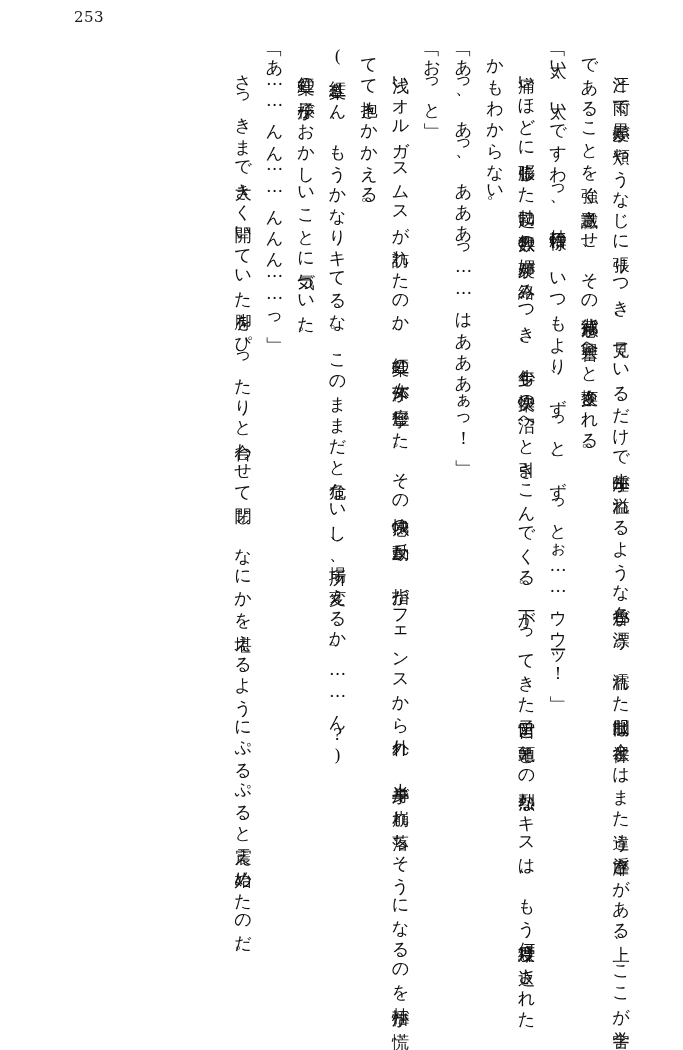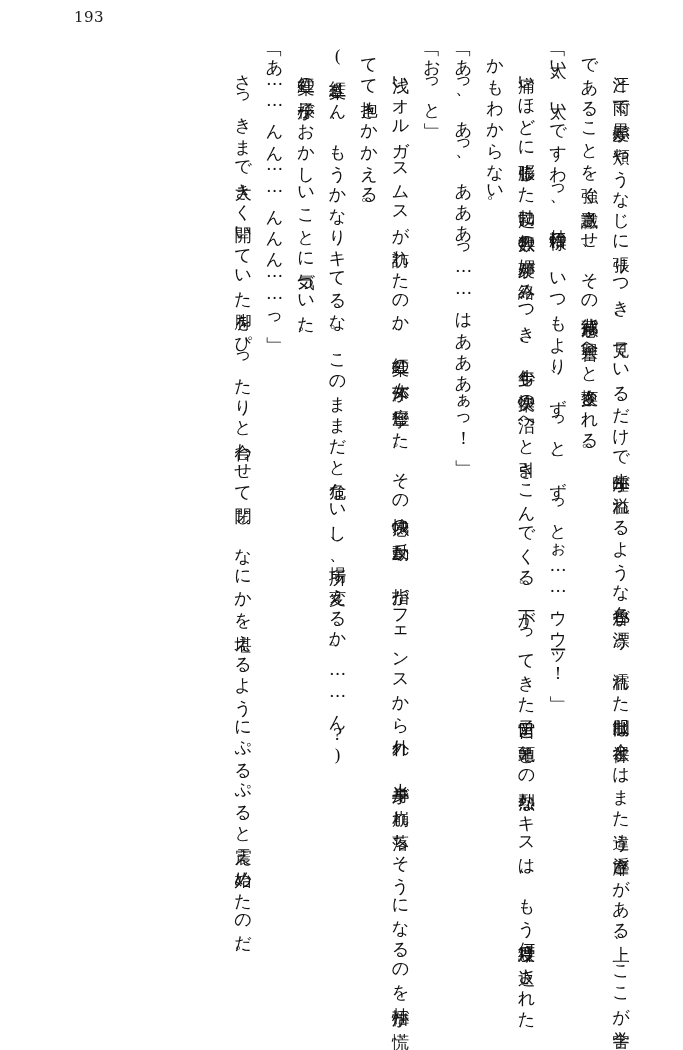--- a/index.html
+++ b/index.html
@@ -55,21 +55,21 @@
   }
   .body-text p.indent {
     text-indent: 1em;
   }
 </style>
 </head>
 <body>
 
 <div class="page">
 
-  <div class="page-number">193</div>
+  <div class="page-number">253</div>
 
   <div class="body-text">
     <p class="indent">汗と雨で黒髪が頬やうなじに張りつき、見ているだけで生唾が溢れるような色香が漂う。濡れた制服は全裸とはまた違う淫靡さがある上、ここが学舎であることを強く意識させ、その背徳感が興奮へと変換される。</p>
     <p>「太い、太いですわっ、桂悟様の、いつもより、ずっと、ずっとぉ……ウウーッ!」</p>
     <p class="indent">痛いほどに膨張した勃起に無数の媚襞が絡みつき、少年も快楽の沼へと引きこんでくる。下がってきた子宮口と亀頭との熱烈なキスは、もう何度繰り返されたかもわからない。</p>
     <p>「あっ、あっ、あああっ……はあああぁっ!」</p>
     <p>「おっと」</p>
     <p class="indent">浅いオルガスムスが訪れたのか、紅葉の女体が痙攣した。その快感の反動か、指がフェンスから外れ、上半身が崩れ落ちそうになるのを桂悟が慌てて抱きかかえる。</p>
     <p>(紅葉さん、もうかなりキてるな。このままだと危ないし、場所、変えるか。……ん?)</p>
     <p class="indent">紅葉の様子がおかしいことに気づいた。</p>

